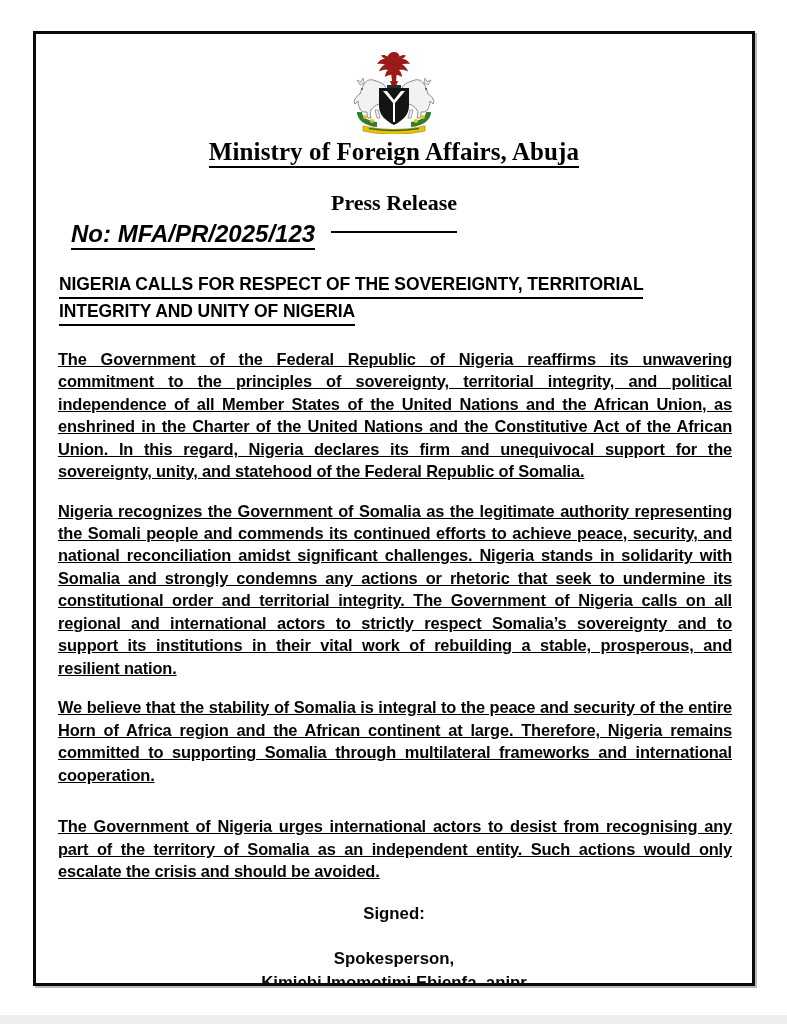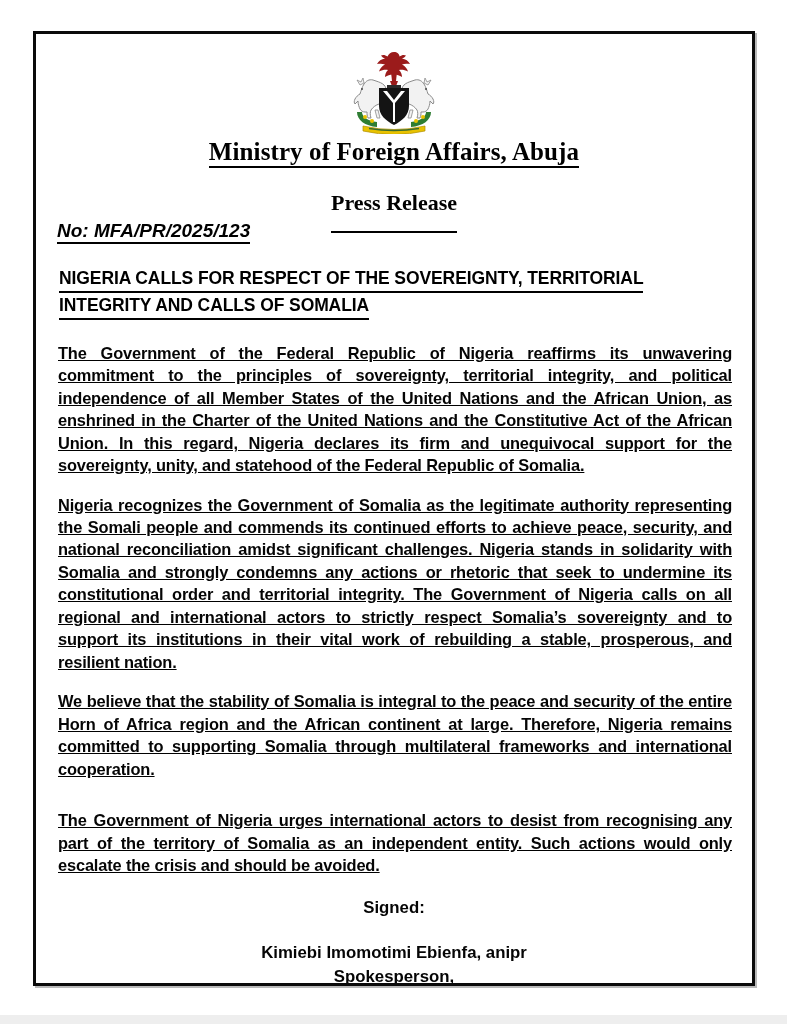--- a/index.html
+++ b/index.html
@@ -93,24 +93,24 @@
   }
   .press-release span {
     border-bottom: 2px solid #000;
     padding-bottom: 16px;
   }
 
   .ref-no {
     font-family: "Liberation Sans", sans-serif;
     font-weight: bold;
     font-style: italic;
-    font-size: 19px;
+    font-size: 24px;
     color: #000000;
     margin-top: 5px;
-    margin-left: 4px;
+    margin-left: 18px;
   }
   .ref-no span {
     border-bottom: 2px solid #000;
     padding-bottom: 1px;
   }
 
   .doc-title {
     font-family: "Liberation Sans", sans-serif;
     font-weight: bold;
     font-size: 17.5px;
@@ -242,35 +242,35 @@
       <div class="press-release">
         <span>Press Release</span>
       </div>
 
       <div class="ref-no">
         <span>No: MFA/PR/2025/123</span>
       </div>
 
       <div class="doc-title">
         <span class="tl">NIGERIA CALLS FOR RESPECT OF THE SOVEREIGNTY, TERRITORIAL</span><br>
-        <span class="tl">INTEGRITY AND CALLS OF SOMALIA</span>
+        <span class="tl">INTEGRITY AND UNITY OF NIGERIA</span>
       </div>
 
       <div class="body-copy">
         <p class="para">The Government of the Federal Republic of Nigeria reaffirms its unwavering commitment to the principles of sovereignty, territorial integrity, and political independence of all Member States of the United Nations and the African Union, as enshrined in the Charter of the United Nations and the Constitutive Act of the African Union. In this regard, Nigeria declares its firm and unequivocal support for the sovereignty, unity, and statehood of the Federal Republic of Somalia.</p>
         <p class="para">Nigeria recognizes the Government of Somalia as the legitimate authority representing the Somali people and commends its continued efforts to achieve peace, security, and national reconciliation amidst significant challenges. Nigeria stands in solidarity with Somalia and strongly condemns any actions or rhetoric that seek to undermine its constitutional order and territorial integrity. The Government of Nigeria calls on all regional and international actors to strictly respect Somalia’s sovereignty and to support its institutions in their vital work of rebuilding a stable, prosperous, and resilient nation.</p>
         <p class="para">We believe that the stability of Somalia is integral to the peace and security of the entire Horn of Africa region and the African continent at large. Therefore, Nigeria remains committed to supporting Somalia through multilateral frameworks and international cooperation.</p>
         <p class="para">The Government of Nigeria urges international actors to desist from recognising any part of the territory of Somalia as an independent entity. Such actions would only escalate the crisis and should be avoided.</p>
       </div>
 
       <div class="sign-block">
         <div class="signed-label">Signed:</div>
         <div class="sign-lines">
+          <div class="sign-line">Spokesperson,</div>
           <div class="sign-line">Kimiebi Imomotimi Ebienfa, anipr</div>
-          <div class="sign-line">Spokesperson,</div>
           <div class="sign-line">Ministry of Foreign Affairs, Abuja.</div>
 
         </div>
       </div>
 
     </div>
   </div>
 
   <div class="bottom-band"></div>
 </div>

